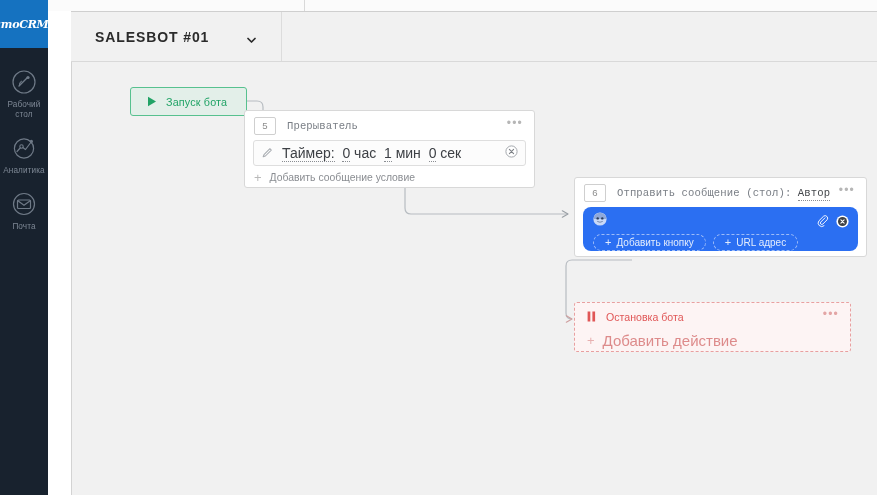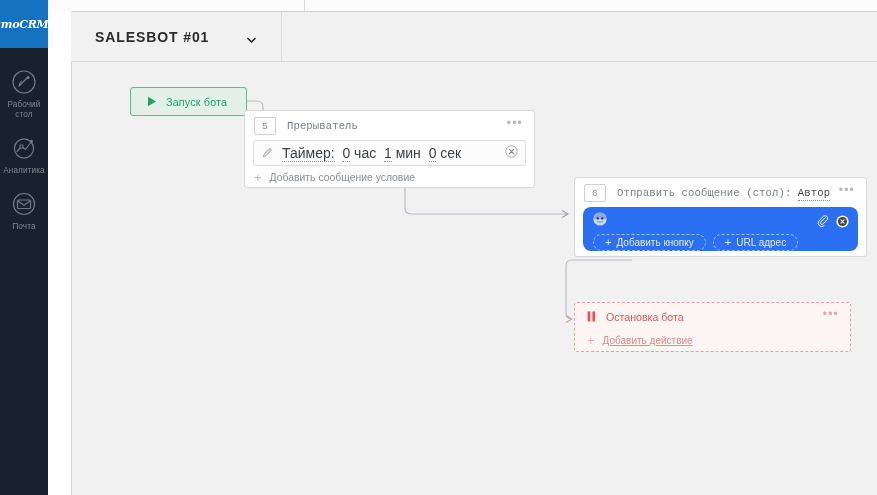--- a/index.html
+++ b/index.html
@@ -256,21 +256,21 @@
     height: 27px; display: flex; align-items: center; padding: 0 10px 0 12px;
   }
   .pause-ic { margin-right: 10px; display:block; flex:0 0 auto; }
   .stop-title { font-size: 10.6px; color: #e05757; }
   .stop-ellipsis {
     margin-left: auto; font-size: 12px; color: #e3a5a5;
     letter-spacing: 1.2px; line-height: 6px; padding: 0 1px 6px 6px; cursor: pointer;
   }
   .stop-add { height: 20px; display:flex; align-items:center; padding-left: 12px; cursor:pointer; }
   .stop-plus { font-size: 13px; color: #e7b0b0; margin-right: 8px; line-height: 13px; font-weight: 300; }
-  .stop-add-label { font-size: 10px; color: #dd8b8b; text-decoration: underline; }
+  .stop-add-label { font-size: 15px; color: #dd8b8b; }
 </style>
 </head>
 <body>
 
 <div id="app">
 
   <div class="sidebar">
 
     <div class="brand">
       <span class="brand-text">amoCRM.</span>

